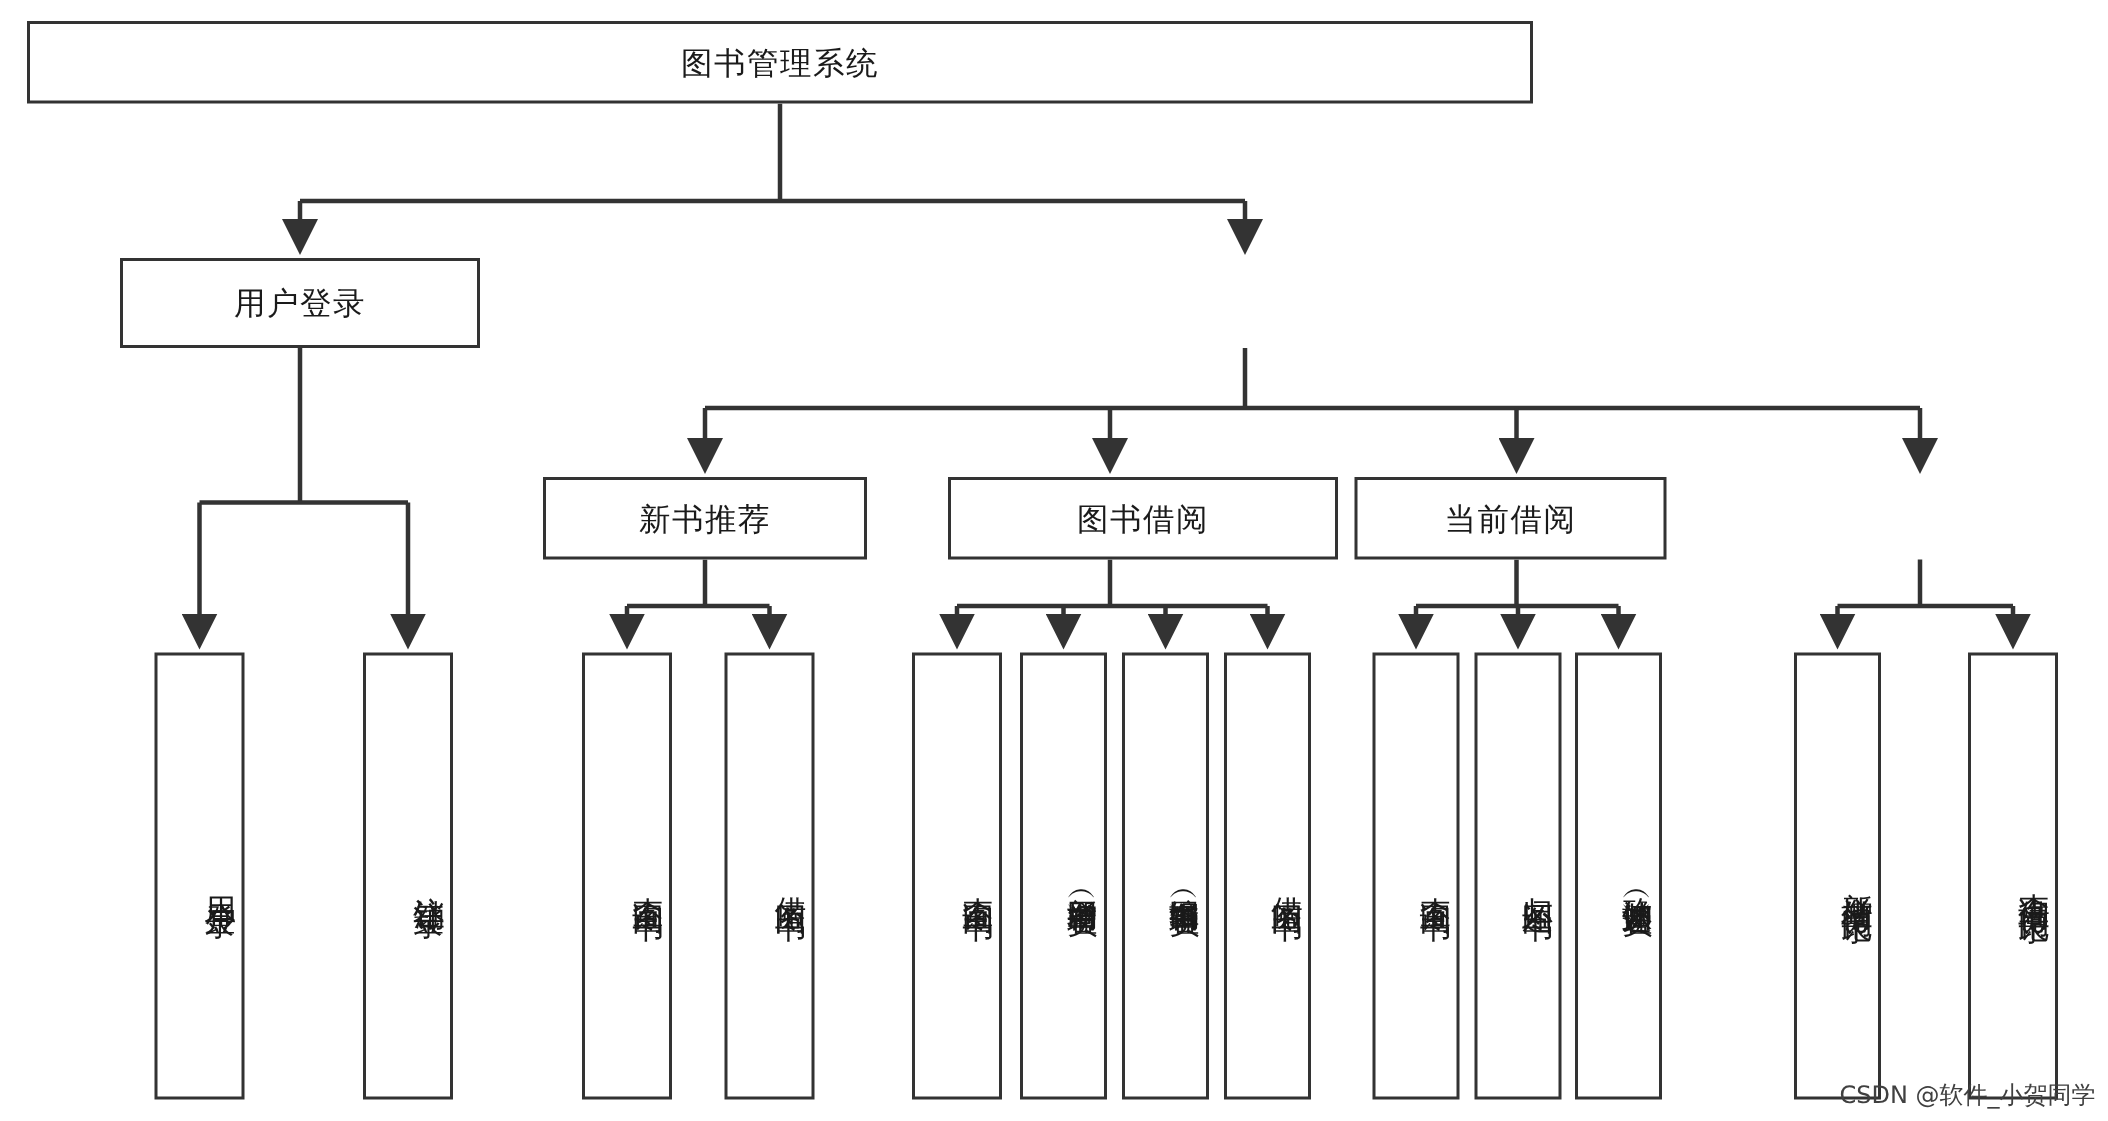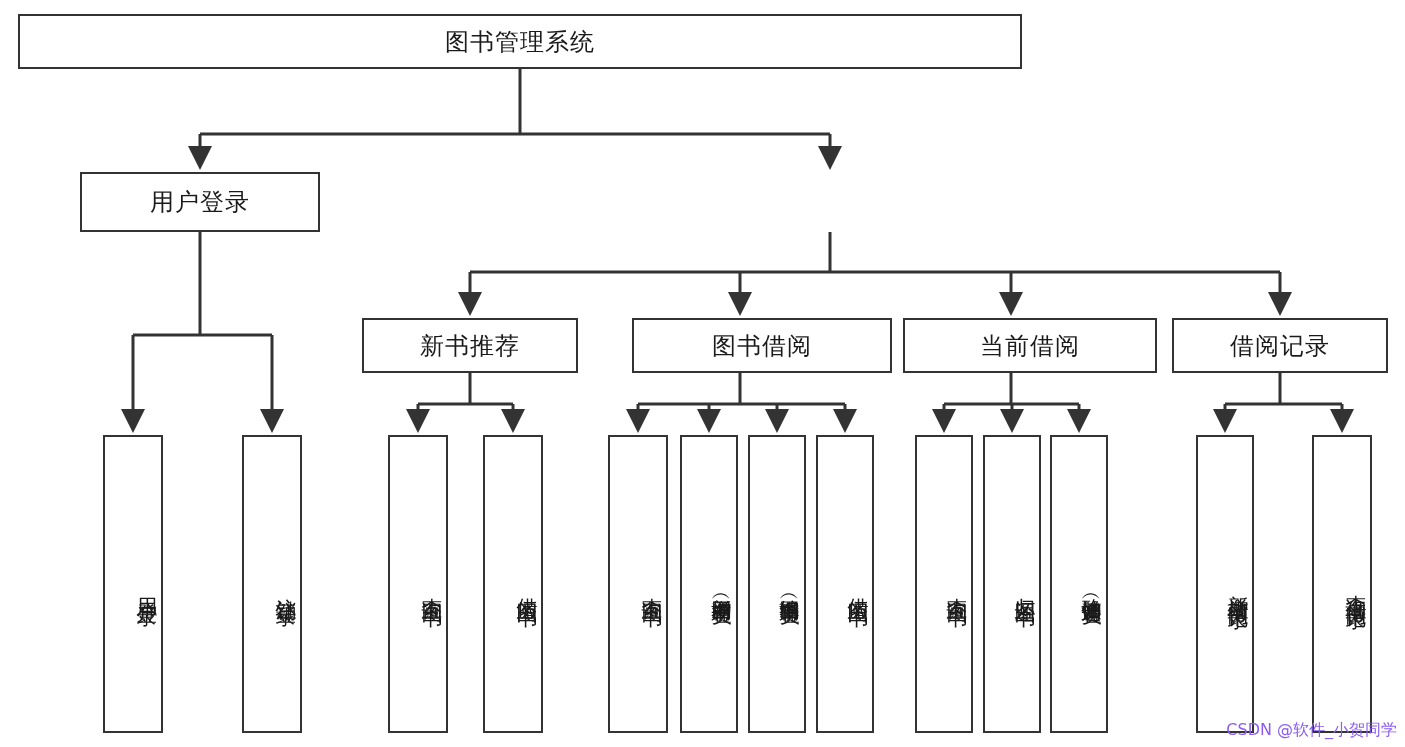--- a/index.html
+++ b/index.html
@@ -31,21 +31,21 @@
     box-sizing: border-box;
     border: 2.5px solid #333333;
     background: #ffffff;
     display: flex;
     align-items: center;
     justify-content: center;
     color: #1a1a1a;
     z-index: 2;
   }
   .node.horizontal {
-    font-size: 24px;
+    font-size: 21px;
     letter-spacing: 1px;
   }
   .node.vertical {
     writing-mode: vertical-rl;
     text-orientation: upright;
     font-size: 21px;
     letter-spacing: 3px;
     padding-top: 6px;
     align-items: flex-start;
     justify-content: center;
@@ -57,21 +57,21 @@
   }
   .node.vertical.tall-text {
     font-size: 20px;
     letter-spacing: 1px;
   }
   #watermark {
     position: absolute;
     right: 8px;
     bottom: 6px;
     font-size: 16px;
-    color: #8b5cf6;
+    color: #404040;
     z-index: 5;
     white-space: nowrap;
   }
 </style>
 </head>
 <body>
 
 <div id="diagram-root">
 
   <svg class="wires" viewBox="0 0 1405 747">
@@ -131,25 +131,22 @@
   <div class="node horizontal" id="node-l2-0" style="left: 80px; top: 172px; width: 240px; height: 60px;">
     <span>用户登录</span>
   </div>
 
   <div class="node horizontal" id="node-l3-0" style="left: 362px; top: 318px; width: 216px; height: 55px;">
     <span>新书推荐</span>
   </div>
   <div class="node horizontal" id="node-l3-1" style="left: 632px; top: 318px; width: 260px; height: 55px;">
     <span>图书借阅</span>
   </div>
-  <div class="node horizontal" id="node-l3-2" style="left: 903px; top: 318px; width: 254px; height: 55px;">
+  <div class="node horizontal" id="node-l3-2" style="left: 903px; top: 318px; width: 208px; height: 55px;">
     <span>当前借阅</span>
-  </div>
-  <div class="node horizontal" id="node-l3-3" style="left: 1172px; top: 318px; width: 216px; height: 55px;">
-    <span>借阅记录</span>
   </div>
 
   <div class="node vertical" id="node-leaf-0" style="left: 103px; top: 435px; width: 60px; height: 298px;">
     <span>用户登录</span>
   </div>
   <div class="node vertical" id="node-leaf-1" style="left: 242px; top: 435px; width: 60px; height: 298px;">
     <span>注销登录</span>
   </div>
   <div class="node vertical" id="node-leaf-2" style="left: 388px; top: 435px; width: 60px; height: 298px;">
     <span>查询图书</span>

